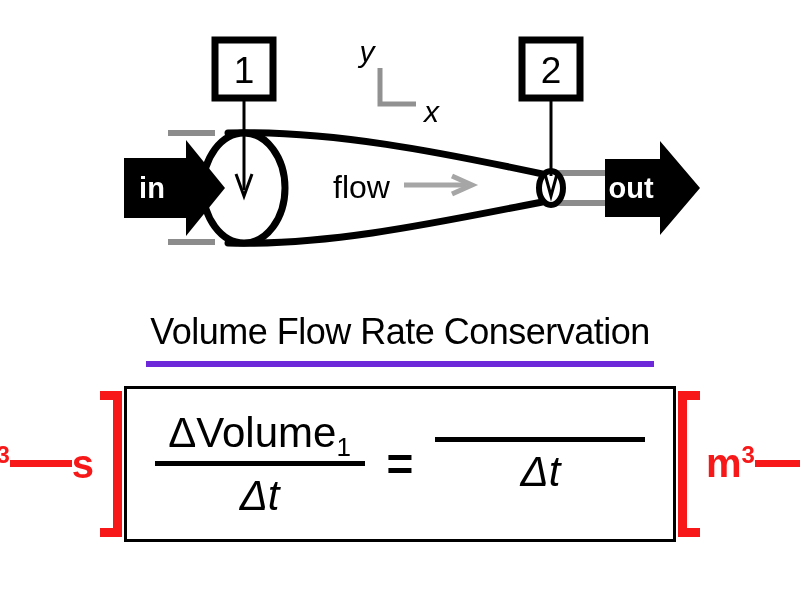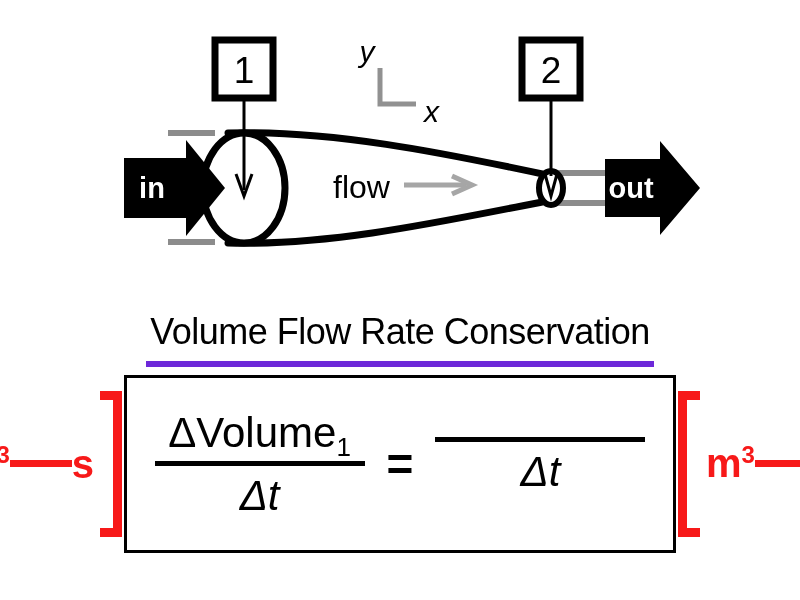--- a/index.html
+++ b/index.html
@@ -124,21 +124,21 @@
   }
 
   .units-left { margin-right: 2px; }
   .units-right { margin-left: 2px; }
 
   
   .eq-box {
     border: 3px solid #000;
     box-sizing: border-box;
     width: 552px;
-    height: 178px;
+    height: 156px;
     display: flex;
     align-items: center;
     justify-content: center;
     background: #fff;
     flex: 0 0 auto;
   }
   .eq-inner {
     display: flex;
     align-items: center;
     justify-content: center;

